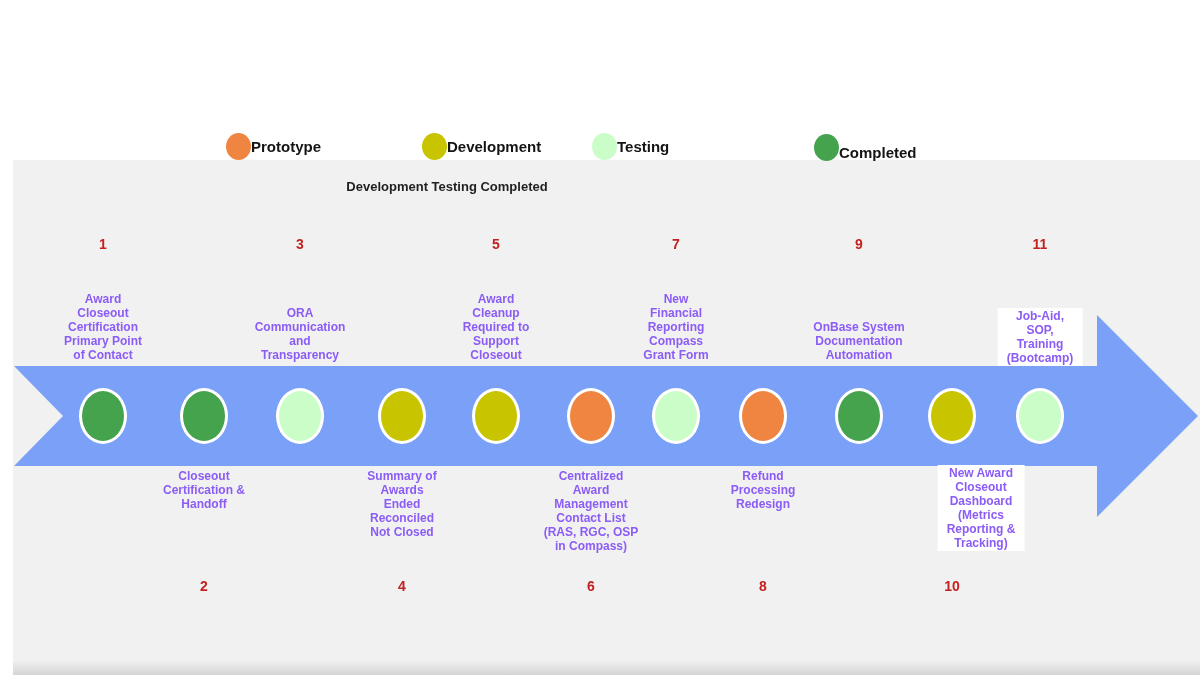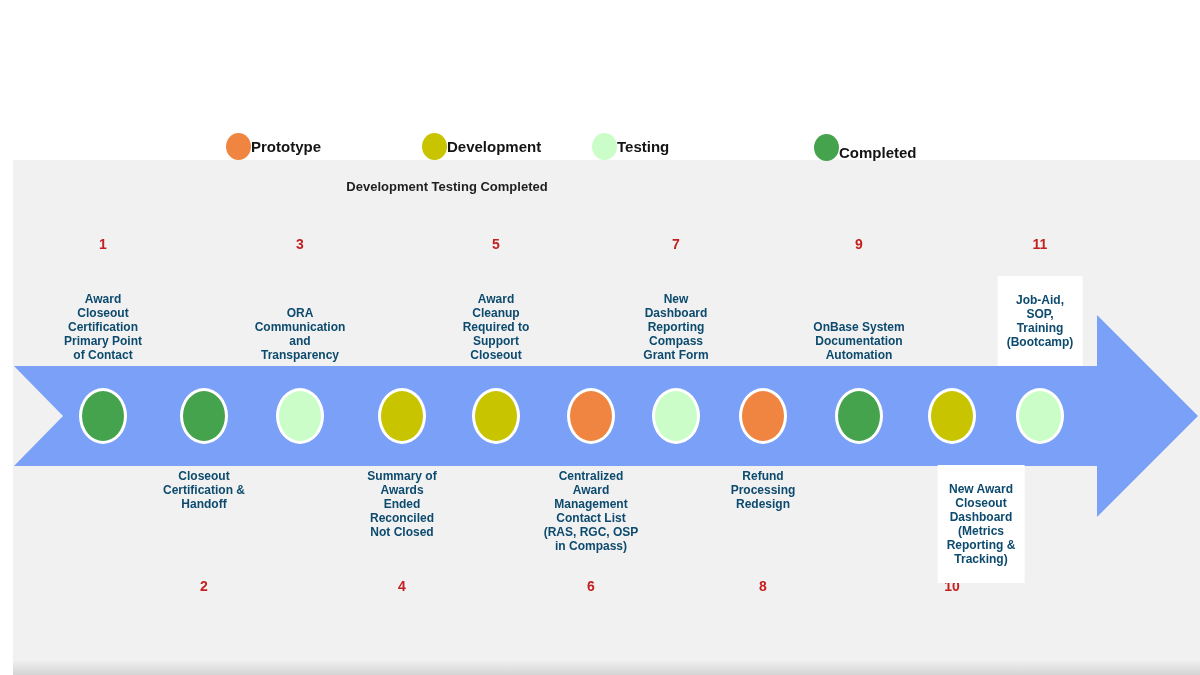--- a/index.html
+++ b/index.html
@@ -46,24 +46,24 @@
   .ms-circle{
     position:absolute;top:388px;width:48px;height:56px;box-sizing:border-box;
     border:3px solid #ffffff;border-radius:50%;
   }
   .ms-number{
     position:absolute;transform:translateX(-50%);
     font-weight:700;font-size:14px;color:var(--number,#C42020);
   }
   .ms-label{
     position:absolute;transform:translateX(-50%);
-    font-weight:700;font-size:12px;line-height:14px;color:#0c4a6e;
+    font-weight:700;font-size:12px;line-height:14px;color:#8b5cf6;
     text-align:center;white-space:pre-line;width:max-content;max-width:150px;
   }
-  .ms-label.white-bg{background:#ffffff;padding:17px 9px;}
+  .ms-label.white-bg{background:#ffffff;padding:1px 9px;}
 </style>
 </head>
 <body>
 
 <div class="slide">
 
   <div class="panel"></div>
   <div class="panel-shadow"></div>
 
   <div id="legend">
@@ -128,21 +128,21 @@
       <div class="ms-number" style="left: 591px; top: 578px;">6</div>
       <div class="ms-label" style="left: 591px; top: 469px;">Centralized
 Award
 Management
 Contact List
 (RAS, RGC, OSP
 in Compass)</div>
       <div class="ms-circle" style="left: 652px; background: rgb(203, 253, 201);"></div>
       <div class="ms-number" style="left: 676px; top: 236px;">7</div>
       <div class="ms-label" style="left: 676px; bottom: 313px;">New
-Dashboard
+Financial
 Reporting
 Compass
 Grant Form</div>
       <div class="ms-circle" style="left: 739px; background: rgb(240, 132, 65);"></div>
       <div class="ms-number" style="left: 763px; top: 578px;">8</div>
       <div class="ms-label" style="left: 763px; top: 469px;">Refund
 Processing
 Redesign</div>
       <div class="ms-circle" style="left: 835px; background: rgb(70, 163, 77);"></div>
       <div class="ms-number" style="left: 859px; top: 236px;">9</div>

